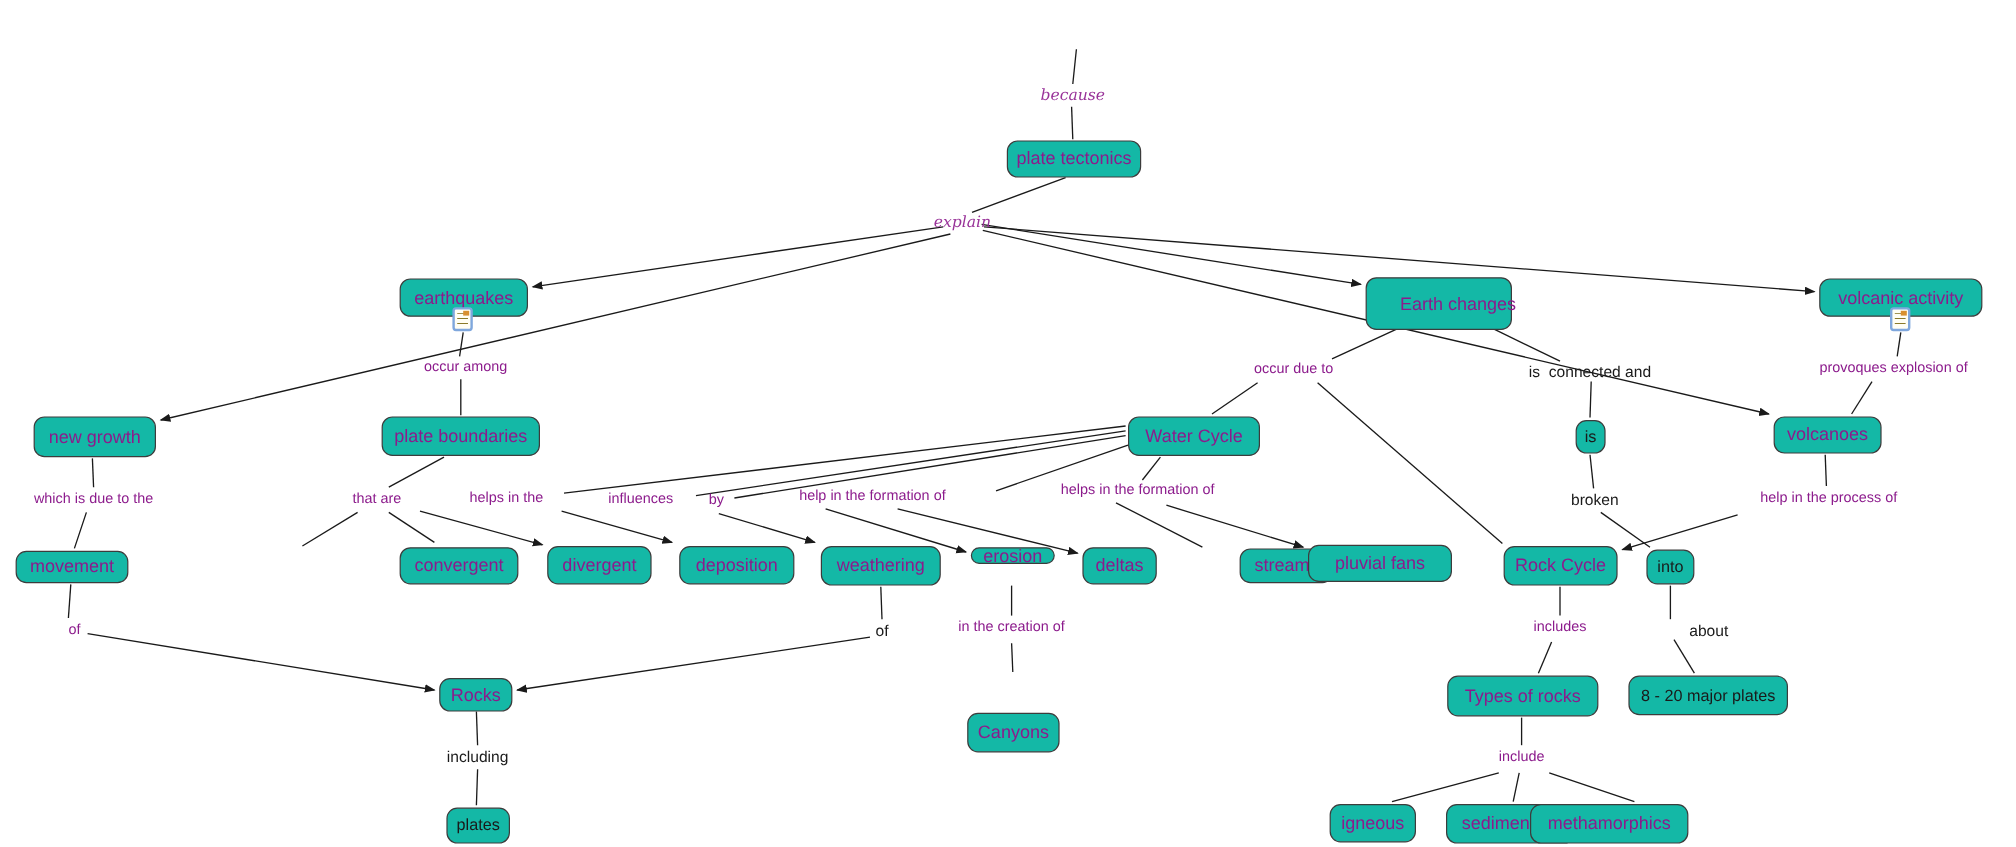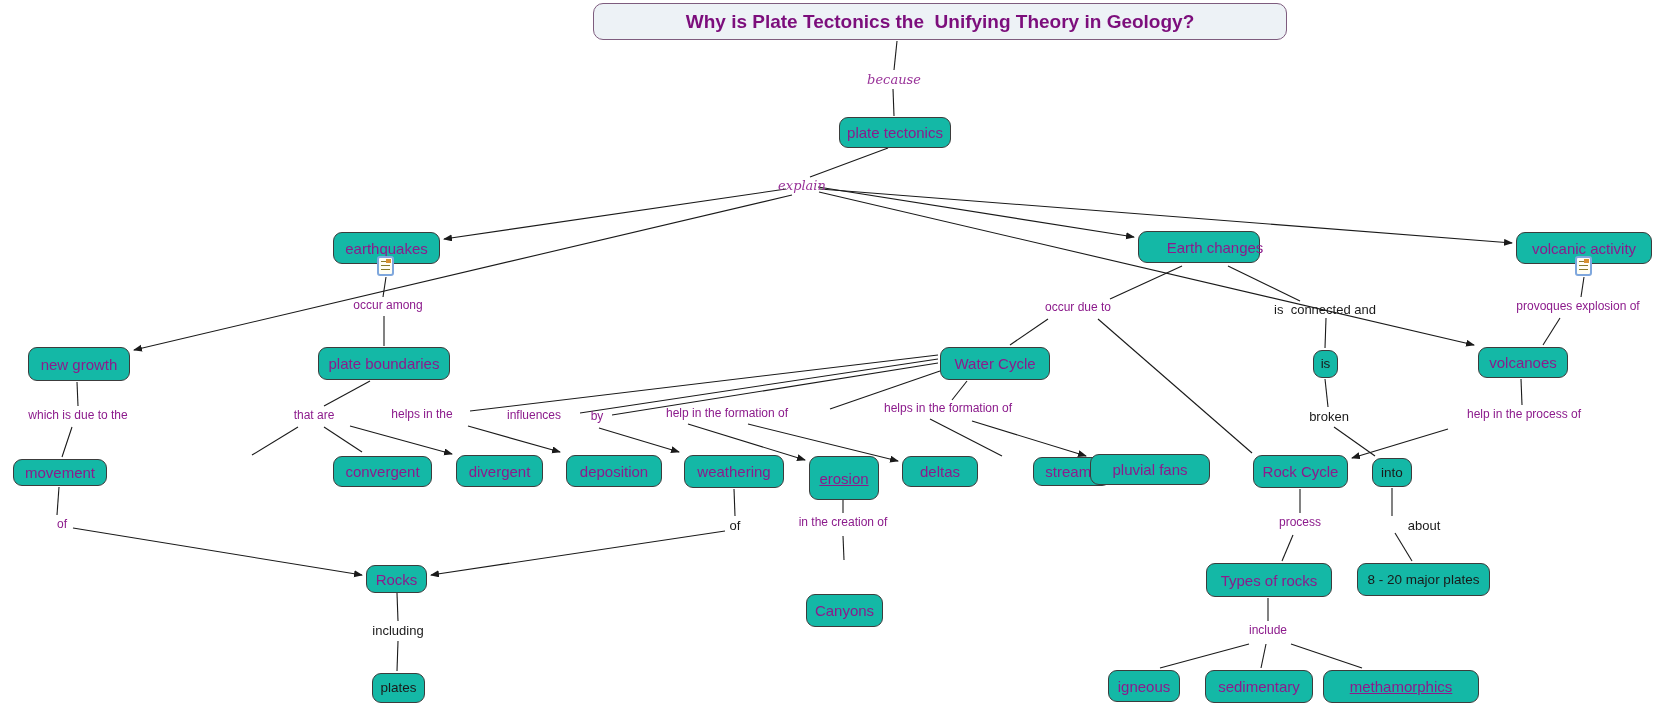--- a/index.html
+++ b/index.html
@@ -80,66 +80,65 @@
       <line x1="1293" y1="535" x2="1282" y2="561" stroke="#1a1a1a" stroke-width="1.1"></line>
       <line x1="1268" y1="598" x2="1268" y2="621" stroke="#1a1a1a" stroke-width="1.1"></line>
       <line x1="1249" y1="644" x2="1160" y2="668" stroke="#1a1a1a" stroke-width="1.1"></line>
       <line x1="1266" y1="644" x2="1261" y2="668" stroke="#1a1a1a" stroke-width="1.1"></line>
       <line x1="1291" y1="644" x2="1362" y2="668" stroke="#1a1a1a" stroke-width="1.1"></line>
       <line x1="1584" y1="277" x2="1581" y2="297" stroke="#1a1a1a" stroke-width="1.1"></line>
       <line x1="1560" y1="318" x2="1543" y2="345" stroke="#1a1a1a" stroke-width="1.1"></line>
       <line x1="1521" y1="379" x2="1522" y2="405" stroke="#1a1a1a" stroke-width="1.1"></line>
       <line x1="1448" y1="429" x2="1352" y2="458" stroke="#1a1a1a" stroke-width="1.1" marker-end="url(#arrow)"></line>
     </svg>
-<div class="node title-node" style="left: 593px; top: 3px; width: 694px; height: 37px;">Why is Plate Tectonics the  Unifying Theory in Geology?</div>
     <div class="node" style="left: 839px; top: 117px; width: 112px; height: 31px;">plate tectonics</div>
     <div class="node" style="left: 333px; top: 232px; width: 107px; height: 32px;">earthquakes</div>
-    <div class="node" style="left: 1138px; top: 231px; width: 122px; height: 32px; padding-left: 32px;">Earth changes</div>
+    <div class="node" style="left: 1138px; top: 231px; width: 122px; height: 44px; padding-left: 32px;">Earth changes</div>
     <div class="node" style="left: 1516px; top: 232px; width: 136px; height: 32px;">volcanic activity</div>
     <div class="node" style="left: 28px; top: 347px; width: 102px; height: 34px;">new growth</div>
     <div class="node" style="left: 318px; top: 347px; width: 132px; height: 33px;">plate boundaries</div>
     <div class="node" style="left: 940px; top: 347px; width: 110px; height: 33px;">Water Cycle</div>
     <div class="node dark" style="left: 1313px; top: 350px; width: 25px; height: 28px;">is</div>
     <div class="node" style="left: 1478px; top: 347px; width: 90px; height: 31px;">volcanoes</div>
     <div class="node" style="left: 13px; top: 459px; width: 94px; height: 27px;">movement</div>
     <div class="node" style="left: 333px; top: 456px; width: 99px; height: 31px;">convergent</div>
     <div class="node" style="left: 456px; top: 455px; width: 87px; height: 32px;">divergent</div>
     <div class="node" style="left: 566px; top: 455px; width: 96px; height: 32px;">deposition</div>
     <div class="node" style="left: 684px; top: 455px; width: 100px; height: 33px;">weathering</div>
-    <div class="node" style="left: 809px; top: 456px; width: 70px; height: 44px; text-decoration: underline;">erosion</div>
-    <div class="node" style="left: 902px; top: 456px; width: 76px; height: 31px;">deltas</div>
+    <div class="node" style="left: 809px; top: 456px; width: 70px; height: 14px;">erosion</div>
+    <div class="node" style="left: 902px; top: 456px; width: 62px; height: 31px;">deltas</div>
     <div class="node" style="left: 1033px; top: 457px; width: 78px; height: 29px;">streams</div>
     <div class="node" style="left: 1090px; top: 454px; width: 120px; height: 31px;">pluvial fans</div>
     <div class="node" style="left: 1253px; top: 455px; width: 95px; height: 33px;">Rock Cycle</div>
     <div class="node dark" style="left: 1372px; top: 458px; width: 40px; height: 29px;">into</div>
     <div class="node" style="left: 366px; top: 565px; width: 61px; height: 28px;">Rocks</div>
     <div class="node" style="left: 806px; top: 562px; width: 77px; height: 33px; margin-top: 32px;">Canyons</div>
     <div class="node" style="left: 1206px; top: 563px; width: 126px; height: 34px;">Types of rocks</div>
     <div class="node dark" style="left: 1357px; top: 563px; width: 133px; height: 33px;">8 - 20 major plates</div>
     <div class="node dark" style="left: 372px; top: 673px; width: 53px; height: 30px;">plates</div>
     <div class="node" style="left: 1108px; top: 670px; width: 72px; height: 32px;">igneous</div>
     <div class="node" style="left: 1205px; top: 670px; width: 108px; height: 33px;">sedimentary</div>
-    <div class="node" style="left: 1323px; top: 670px; width: 156px; height: 33px; text-decoration: underline;">methamorphics</div>
+    <div class="node" style="left: 1275px; top: 670px; width: 132px; height: 33px;">methamorphics</div>
     <div class="lbl script" style="left: 894px; top: 73px;">because</div>
     <div class="lbl script" style="left: 802px; top: 179px;">explain</div>
     <div class="lbl" style="left: 388px; top: 299px;">occur among</div>
     <div class="lbl" style="left: 1078px; top: 301px;">occur due to</div>
     <div class="lbl dark" style="left: 1325px; top: 303px;">is  connected and</div>
     <div class="lbl" style="left: 1578px; top: 300px;">provoques explosion of</div>
     <div class="lbl" style="left: 78px; top: 409px;">which is due to the</div>
     <div class="lbl" style="left: 314px; top: 409px;">that are</div>
     <div class="lbl" style="left: 422px; top: 408px;">helps in the</div>
     <div class="lbl" style="left: 534px; top: 409px;">influences</div>
     <div class="lbl" style="left: 597px; top: 410px;">by</div>
     <div class="lbl" style="left: 727px; top: 407px;">help in the formation of</div>
     <div class="lbl" style="left: 948px; top: 402px;">helps in the formation of</div>
     <div class="lbl dark" style="left: 1329px; top: 410px;">broken</div>
     <div class="lbl" style="left: 1524px; top: 408px;">help in the process of</div>
     <div class="lbl" style="left: 62px; top: 518px;">of</div>
     <div class="lbl dark" style="left: 735px; top: 519px;">of</div>
     <div class="lbl" style="left: 843px; top: 516px;">in the creation of</div>
-    <div class="lbl" style="left: 1300px; top: 516px;">process</div>
+    <div class="lbl" style="left: 1300px; top: 516px;">includes</div>
     <div class="lbl dark" style="left: 1392px; top: 519px; margin-left: 32px;">about</div>
     <div class="lbl dark" style="left: 398px; top: 624px;">including</div>
     <div class="lbl" style="left: 1268px; top: 624px;">include</div>
     <div class="note-icon" style="left: 377px; top: 256px;"></div>
     <div class="note-icon" style="left: 1575px; top: 256px;"></div>
   </div>
 
 </body></html>

